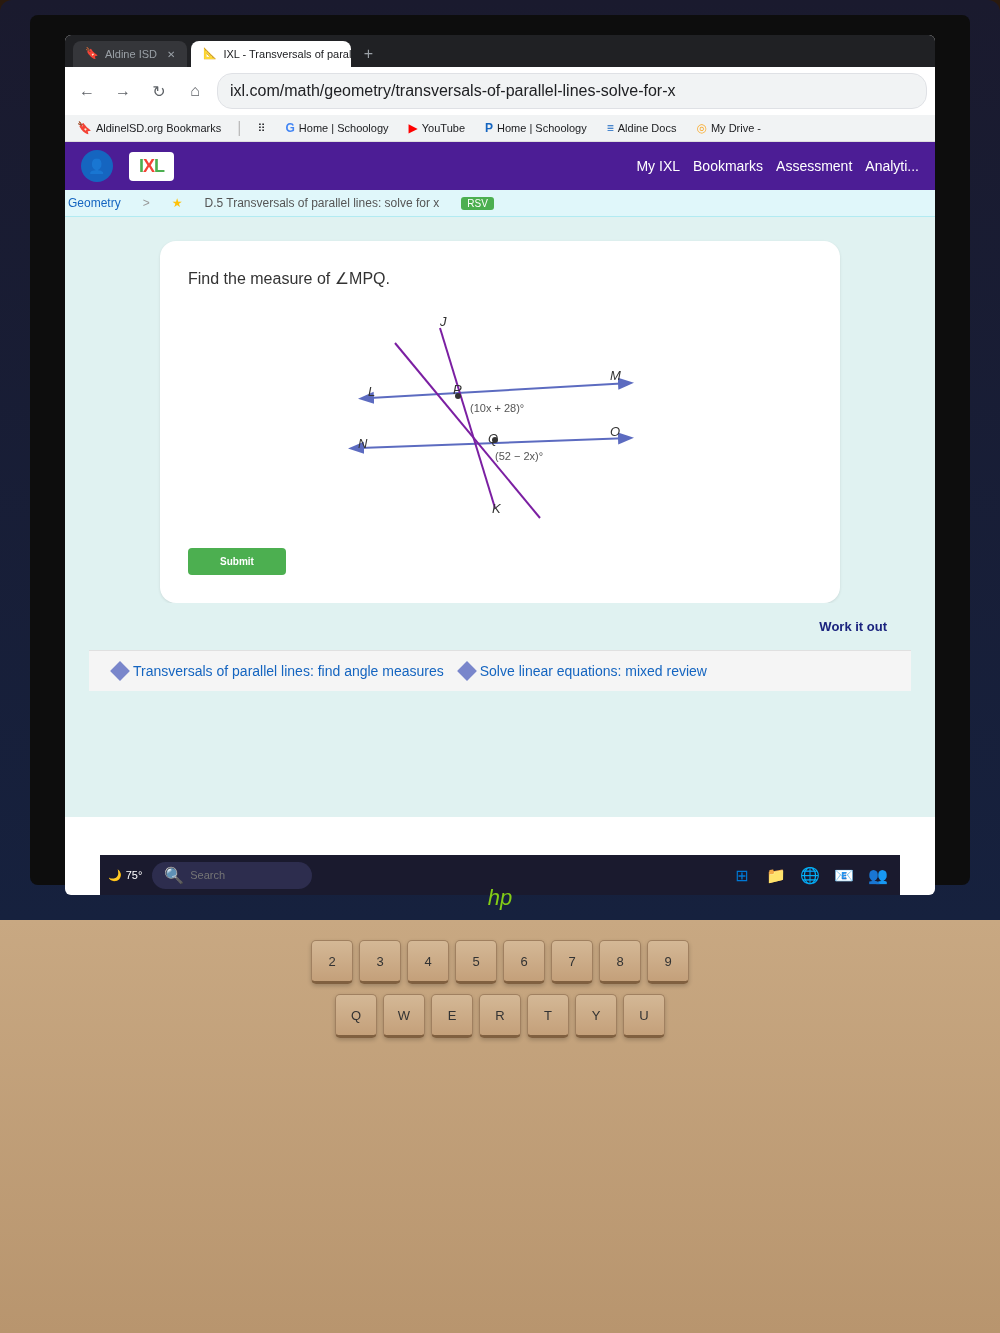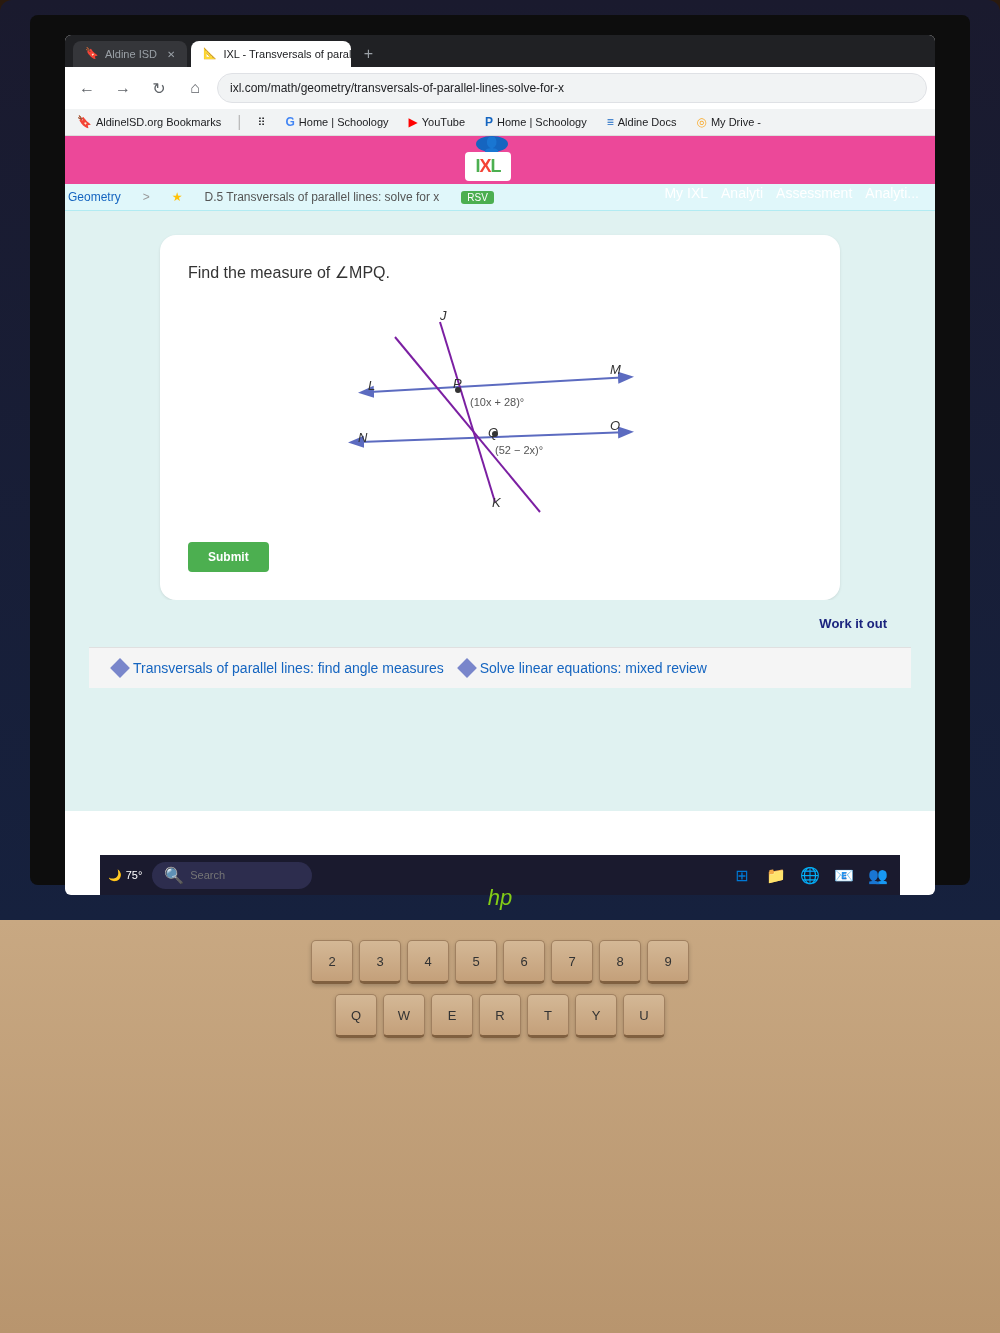--- a/index.html
+++ b/index.html
@@ -117,26 +117,26 @@
       color: #5f6368;
       font-size: 16px;
       cursor: pointer;
       display: flex;
       align-items: center;
       justify-content: center;
     }
 
     .address-input {
       flex: 1;
-      height: 30px;
+      height: 36px;
       border-radius: 15px;
       border: 1px solid #dfe1e5;
       background: #f1f3f4;
       padding: 8px 12px;
-      font-size: 12px;
+      font-size: 16px;
       color: #202124;
       outline: none;
     }
 
     
     .bookmarks-bar {
       background: #f1f3f4;
       padding: 4px 8px;
       display: flex;
       align-items: center;
@@ -162,26 +162,25 @@
       font-size: 12px;
     }
 
     .bm-divider {
       color: #bbb;
       font-size: 16px;
     }
 
     
     .ixl-nav {
-      background: #ec4899;
+      background: #4c1d95;
       display: flex;
       align-items: center;
       padding: 0 16px;
       height: 48px;
-      flex-direction: column;
     }
 
     .ixl-logo {
       background: #fff;
       color: #4caf50;
       font-weight: 900;
       font-size: 18px;
       padding: 4px 10px;
       border-radius: 4px;
       margin-right: 24px;
@@ -285,22 +284,22 @@
       border-radius: 3px;
       text-align: center;
       font-size: 14px;
     }
 
     .submit-btn {
       background: #4caf50;
       color: #fff;
       border: none;
       border-radius: 4px;
-      padding: 8px 20px;
-      font-size: 12px;
+      padding: 8px 32px;
+      font-size: 10px;
       font-weight: 600;
       cursor: pointer;
     }
 
     
     .work-out-section {
       background: #e0f2f1;
       padding: 16px 24px;
       text-align: right;
       font-size: 13px;
@@ -511,21 +510,21 @@
         </div>
       </div>
 
       <div class="ixl-nav">
         <div class="user-avatar">👤</div>
         <div class="ixl-logo">
           I<span>X</span>L
         </div>
         <div class="ixl-nav-links">
           <span class="ixl-nav-link">My IXL</span>
-          <span class="ixl-nav-link">Analyti</span>
+          <span class="ixl-nav-link">Bookmarks</span>
           <span class="ixl-nav-link">Assessment</span>
           <span class="ixl-nav-link">Analyti...</span>
         </div>
       </div>
 
       <div class="breadcrumb">
         <a>Geometry</a>
         <span class="sep">&gt;</span>
         <span class="star">★</span>
         <span>D.5 Transversals of parallel lines: solve for x</span>

